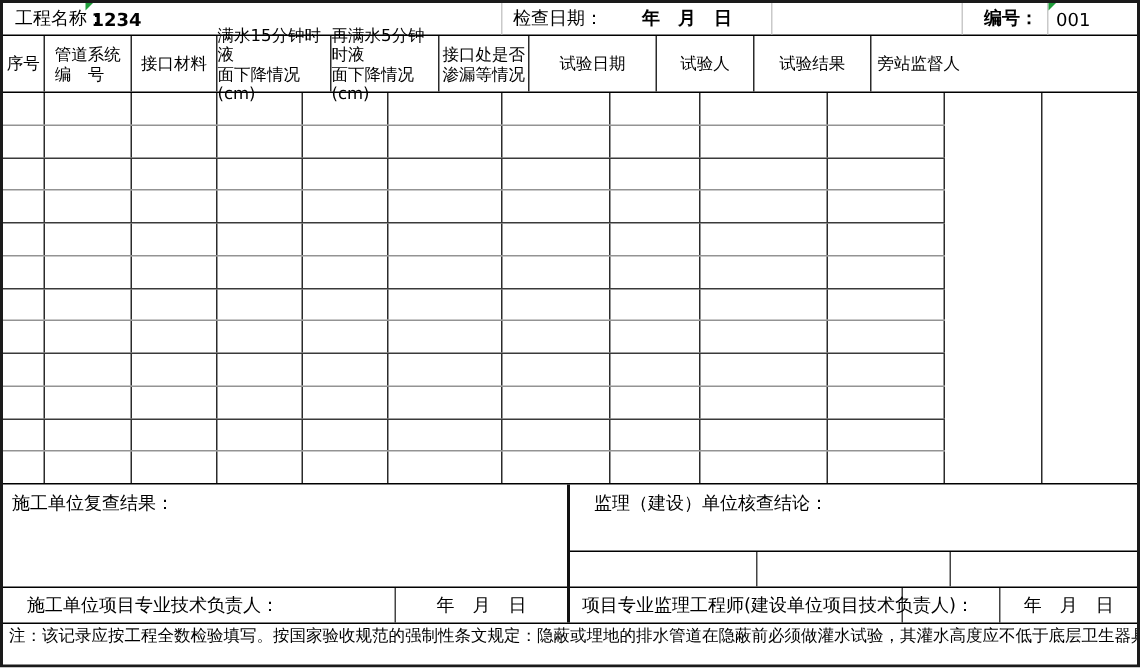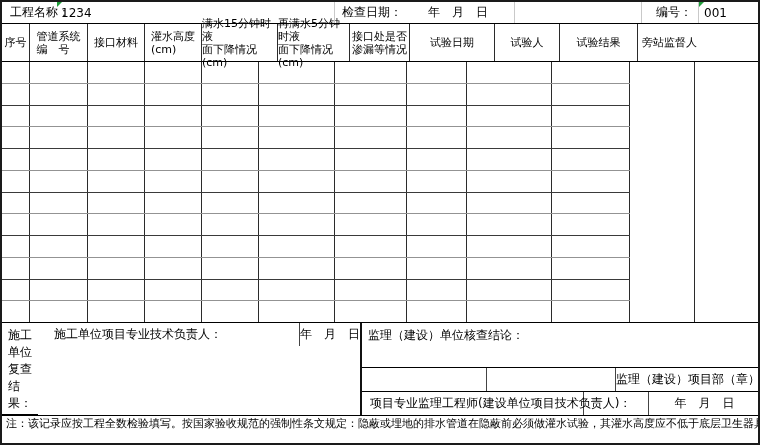--- a/index.html
+++ b/index.html
@@ -3,21 +3,21 @@
 <meta charset="utf-8">
 <style>
   * { box-sizing: border-box; margin: 0; padding: 0; }
   body { background: #fff; font-family: "DejaVu Sans", sans-serif; color: #000; }
   .sheet { width: 760px; height: 445px; border: 2px solid #1a1a1a; background: #fff;
            display: flex; flex-direction: column; overflow: hidden; }
 
   
   .toprow { display: flex; height: 22px; border-bottom: 1px solid #000; font-size: 12px; }
   .tc { height: 100%; display: flex; align-items: center; white-space: pre; }
-  .tc-sep { border-right: 1px solid #c9c9c9; }
+  .tc-sep { border-right: 1px solid #c9c9c9; font-weight: bold; }
   .gwrap { position: relative; }
   .gflag { position: absolute; top: 0; left: 0; width: 0; height: 0;
            border-top: 5px solid #1f9d3a; border-right: 5px solid transparent; }
 
   
   .headrow { display: flex; height: 38px; border-bottom: 1px solid #000; font-size: 11px; }
   .hc { height: 100%; border-right: 1px solid #2b2b2b; display: flex; align-items: center;
         justify-content: center; text-align: left; white-space: pre-line; line-height: 13px; }
   .hc:last-child { border-right: none; }
 
@@ -26,24 +26,24 @@
   .leftgrid { display: flex; flex-direction: column; width: 628px; }
   .drow { display: flex; flex: 1; border-bottom: 1px solid #939393; }
   .drow:nth-child(even) { border-bottom-color: #3a3a3a; }
   .drow:last-child { border-bottom: none; }
   .dcell { height: 100%; border-right: 1px solid #2b2b2b; }
   .tall { height: 100%; border-right: 1px solid #2b2b2b; }
   .tall.last { border-right: none; }
 
   
   .footer { display: flex; height: 93px; border-top: 1px solid #000; }
-  .fleft { width: 378px; border-right: 2px solid #111; display: flex; flex-direction: row; }
+  .fleft { width: 378px; border-right: 2px solid #111; display: flex; flex-direction: column; }
   .fright { flex: 1; display: flex; flex-direction: column; }
   .review { flex: 1; border-bottom: 1px solid #000; font-size: 12px; padding: 4px 6px; }
-  .verify { height: 45px; border-bottom: 1px solid #000; font-size: 12px; padding: 4px 6px; }
+  .verify { height: 45px; border-bottom: 1px solid #000; font-size: 12px; padding: 4px 16px; }
   .stamprow { height: 24px; border-bottom: 1px solid #000; display: flex; font-size: 12px; }
   .sp1 { width: 125px; border-right: 1px solid #444; }
   .sp2 { width: 129px; border-right: 1px solid #444; }
   .sp3 { flex: 1; display: flex; align-items: center; justify-content: center; white-space: pre; }
   .sigrow { height: 23px; display: flex; font-size: 12px; align-items: stretch; }
   .sigrow > div { display: flex; align-items: center; white-space: pre; }
   .sl  { width: 262px; border-right: 1px solid #444; padding-left: 16px; }
   .sd  { flex: 1; justify-content: center; }
   .sl2 { width: 222px; border-right: 1px solid #444; padding-left: 8px; }
   .se  { width: 65px; border-right: 1px solid #444; }
@@ -72,22 +72,20 @@
       <span class="gflag"></span>
       <span>001</span>
     </div>
   </div>
 
   <div class="headrow">
     <div class="hc" style="width:28px">序号</div>
     <div class="hc" style="width:58px">管道系统
 编　号</div>
     <div class="hc" style="width:57px">接口材料</div>
-    <div class="hc" style="width:57px">灌水高度
-(cm)</div>
     <div class="hc" style="width:76px">满水15分钟时液
 面下降情况(cm)</div>
     <div class="hc" style="width:72px">再满水5分钟时液
 面下降情况(cm)</div>
     <div class="hc" style="width:60px">接口处是否
 渗漏等情况</div>
     <div class="hc" style="width:85px">试验日期</div>
     <div class="hc" style="width:65px">试验人</div>
     <div class="hc" style="width:78px">试验结果</div>
     <div class="hc" style="width:63px">旁站监督人</div>
@@ -254,21 +252,20 @@
         <div class="sd">年　月　日</div>
       </div>
     </div>
     <div class="fright">
       <div class="verify">
         <span>监理（建设）单位核查结论：</span>
       </div>
       <div class="stamprow">
         <div class="sp1"></div>
         <div class="sp2"></div>
-        <div class="sp3">监理（建设）项目部（章）</div>
       </div>
       <div class="sigrow">
         <div class="sl2">项目专业监理工程师(建设单位项目技术负责人)：</div>
         <div class="se"></div>
         <div class="sd2">年　月　日</div>
       </div>
     </div>
   </div>
 
   <div class="note">

